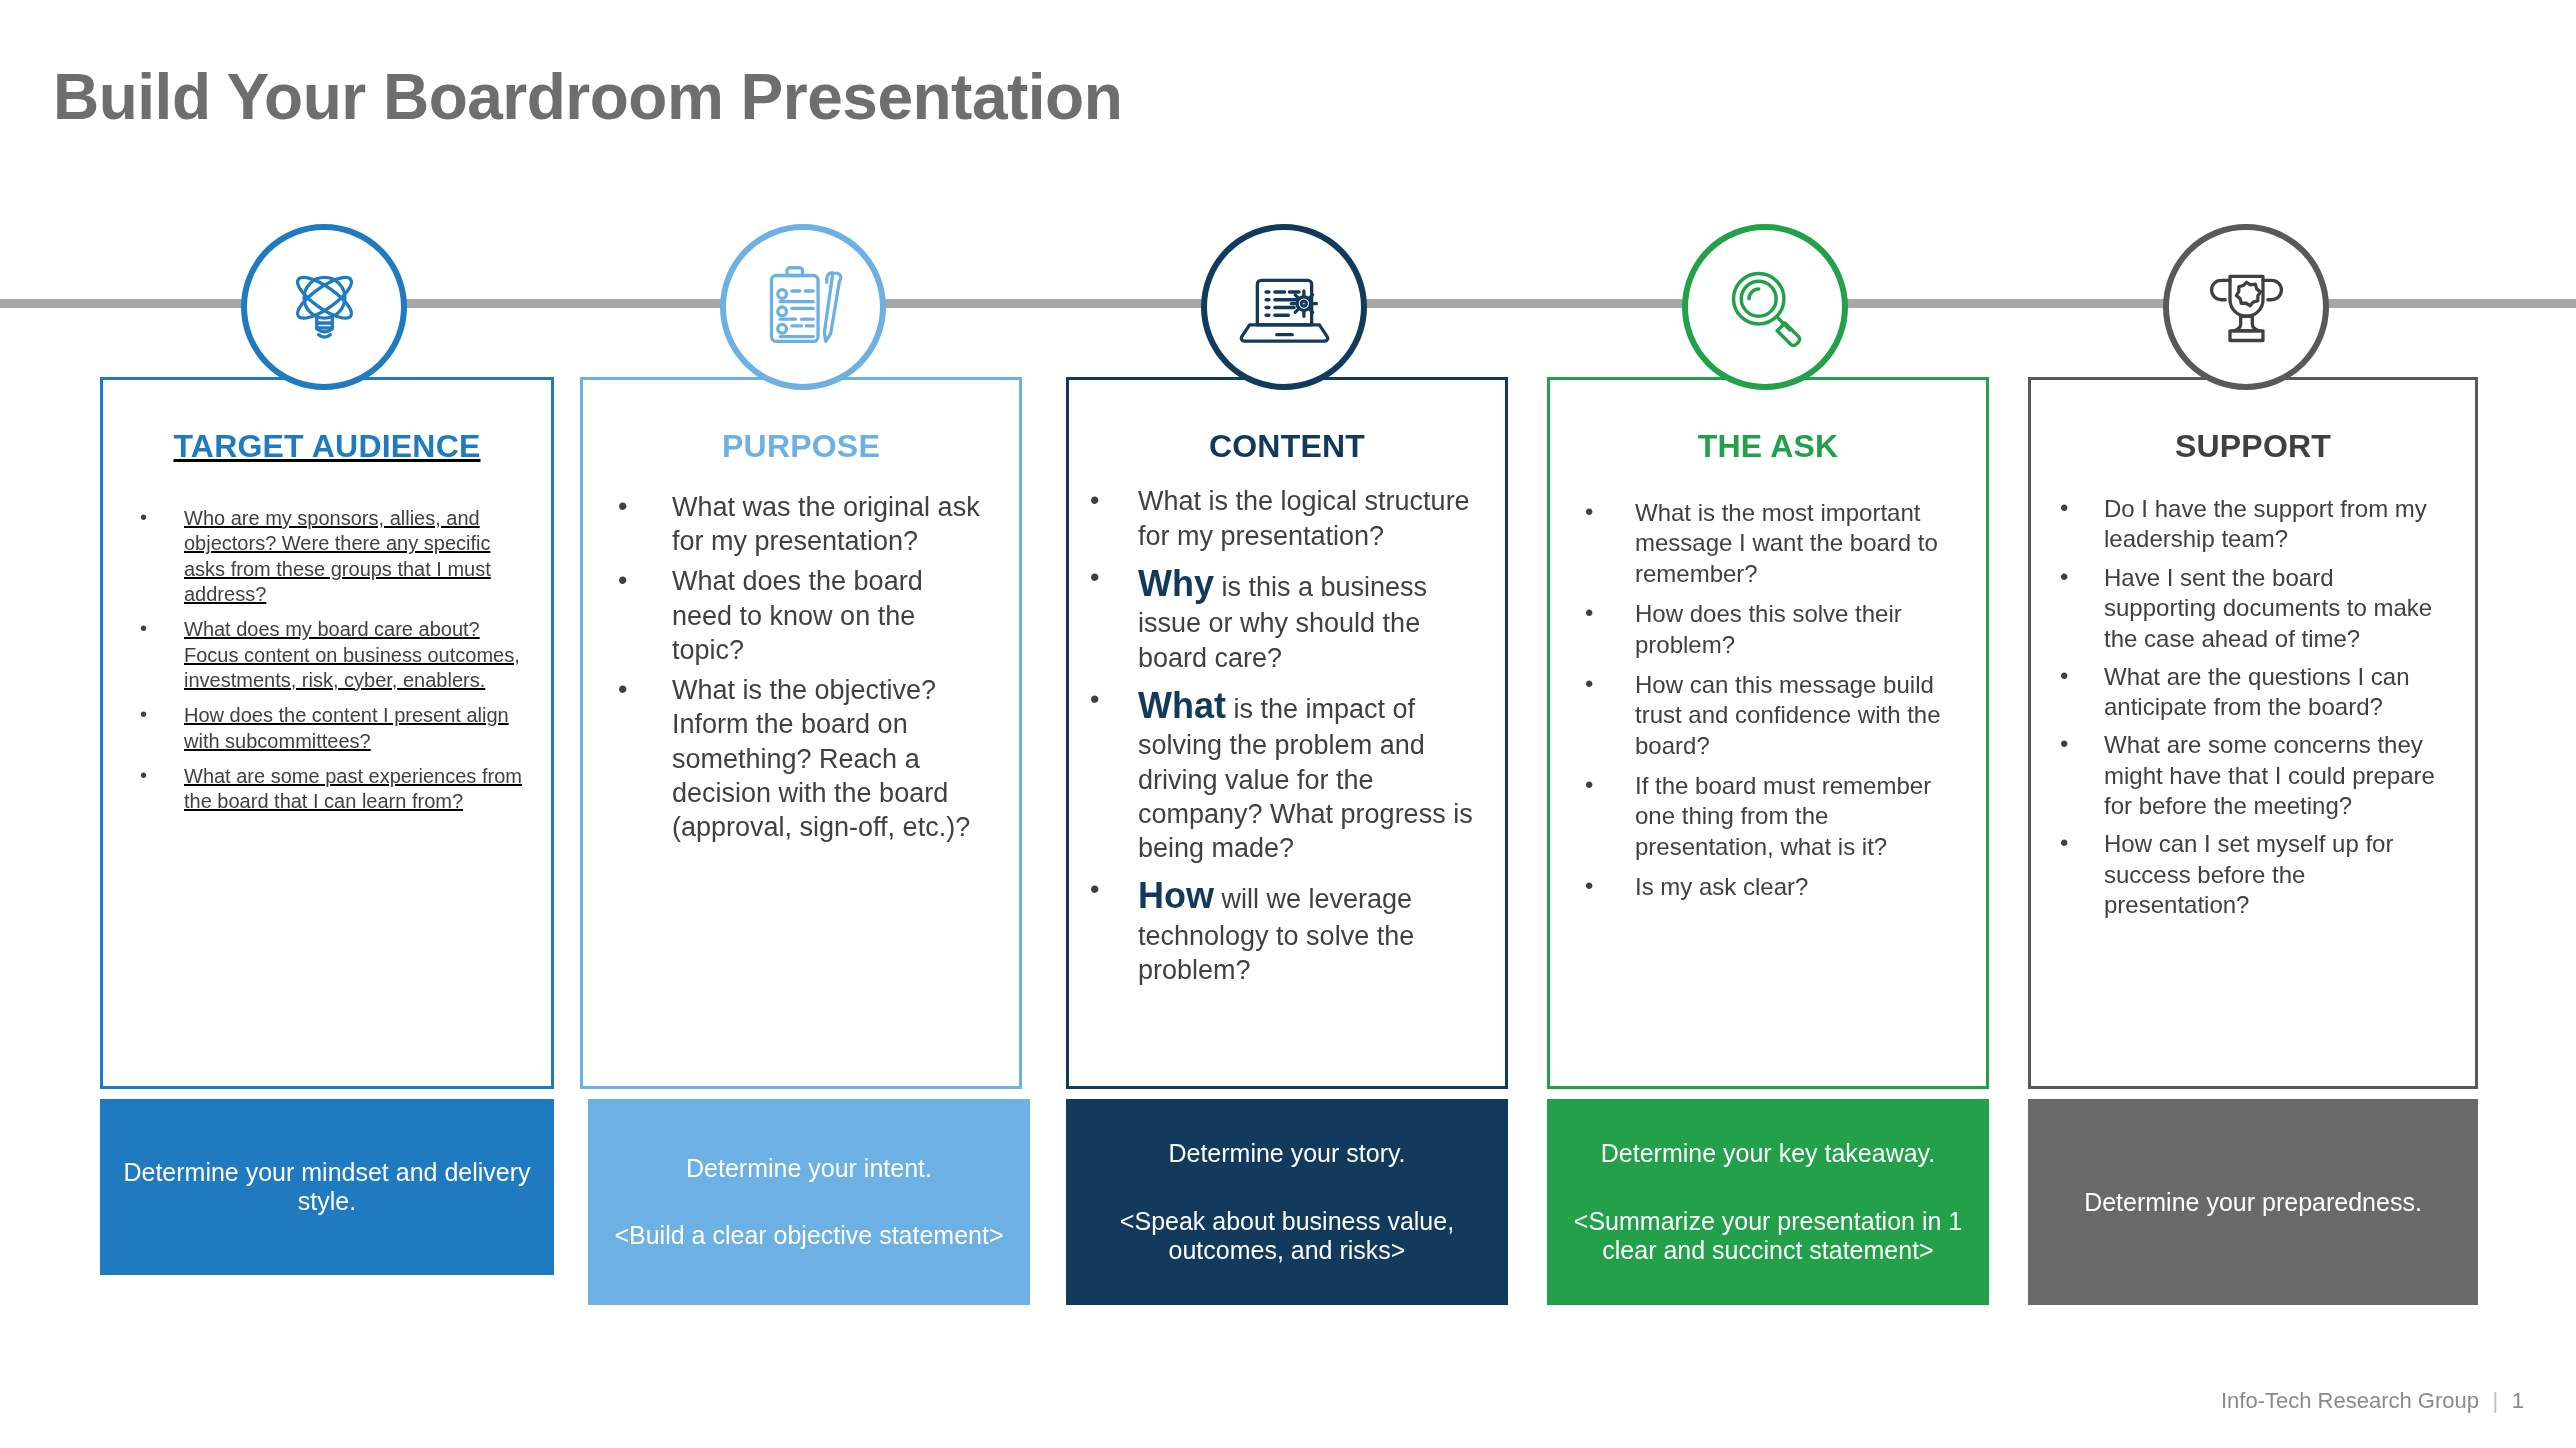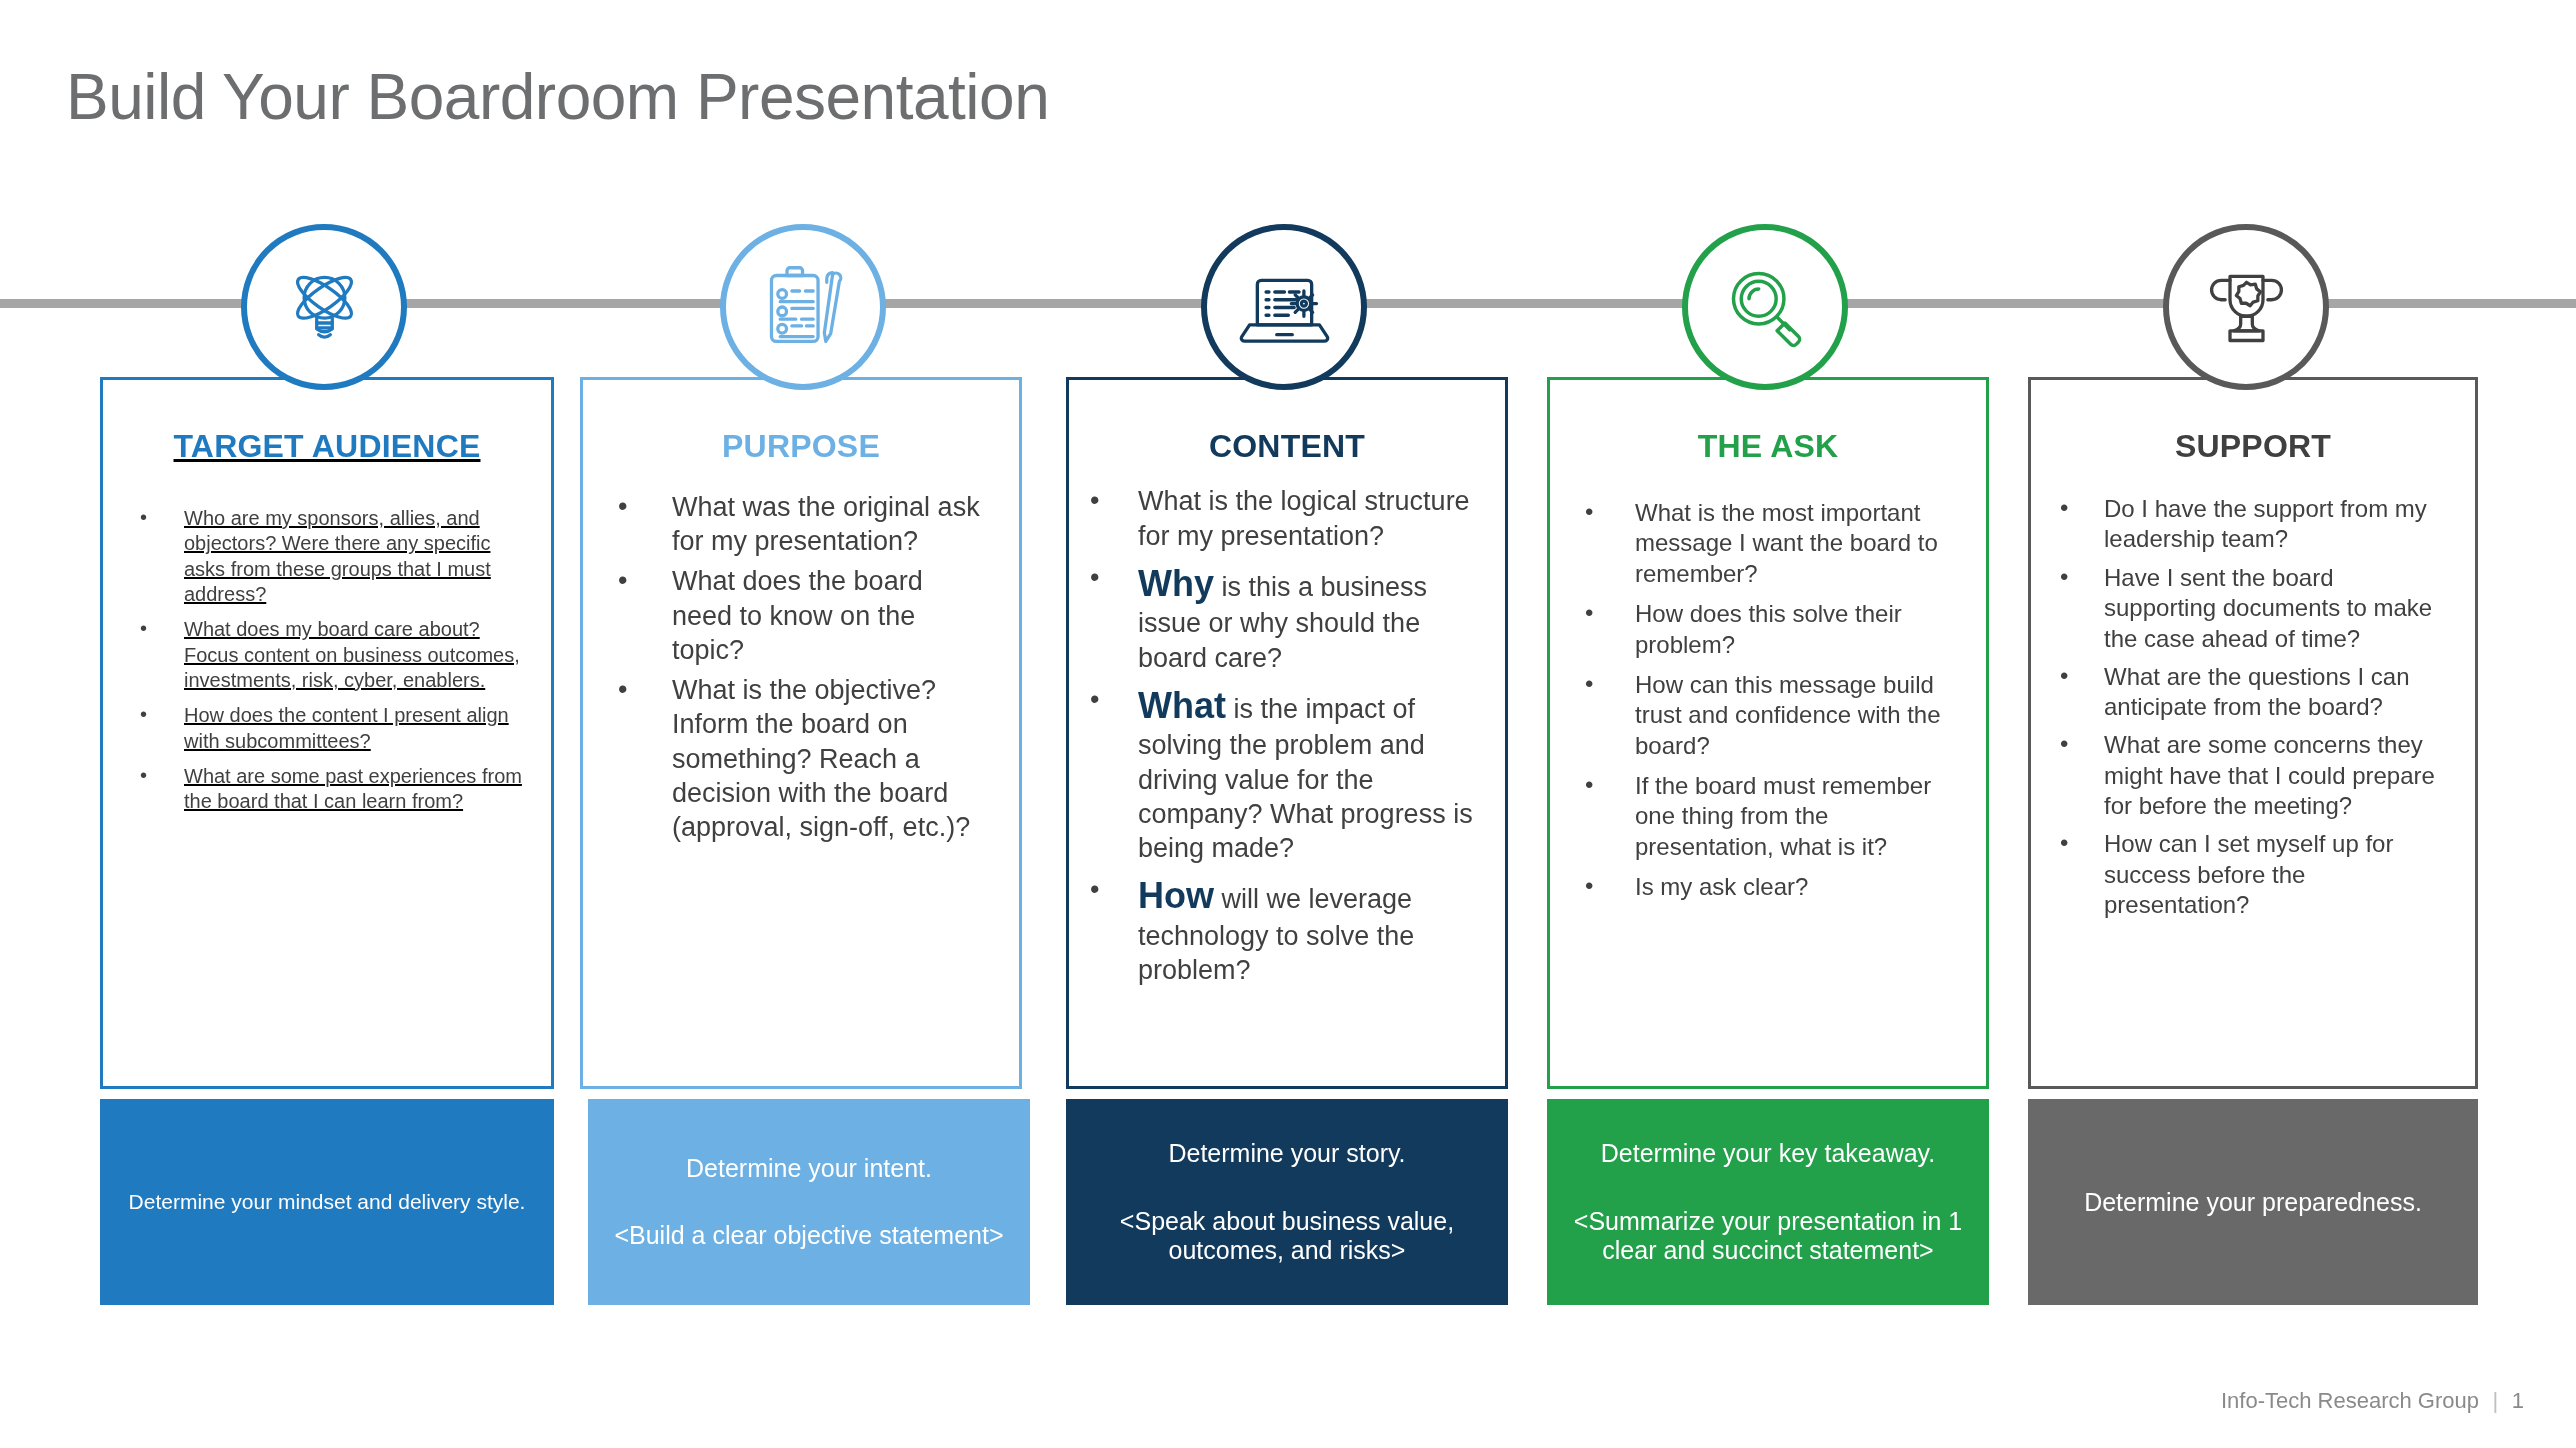--- a/index.html
+++ b/index.html
@@ -6,23 +6,23 @@
   html, body {
     width: 2576px; height: 1449px;
     background: #ffffff;
     font-family: "Liberation Sans", sans-serif;
     overflow: hidden;
   }
   .slide { position: relative; width: 2576px; height: 1449px; background:#fff; }
 
   .slide-title {
     position: absolute;
-    left: 66px; top: 60px;
+    left: 53px; top: 60px;
     font-size: 64px;
-    font-weight: 400;
+    font-weight: 700;
     color: #6d6e70;
     letter-spacing: -0.5px;
     white-space: nowrap;
   }
 
   
   .timeline-rule {
     position: absolute;
     left: 0; right: 0; top: 299px;
     height: 8.7px;
@@ -95,21 +95,21 @@
   .band p { margin: 0; }
   .band p + p { margin-top: 1.55em; }
 
   
   
   #col1 .icon-circle { left: 241px; border-color:#1f7ac0; }
   #col1 .card { left: 100px; width: 454px; height: 712px; border-color:#1f7ac0;text-decoration:underline; }
   #col1 .card-title { color:#1f7ac0; }
   #col1 .bullets { margin: 41px 27px 0 37px; font-size: 20px; }
   #col1 .bullets li { padding-left: 44px; margin-bottom: 9.7px; }
-  #col1 .band { left: 100px; width: 454px; height: 206px; background:#1f7ac0; font-size: 21px; }
+  #col1 .band { left: 100px; width: 454px; height: 176px; background:#1f7ac0; font-size: 25px; }
 
   
   #col2 .icon-circle { left: 720px; border-color:#6cb0e4; }
   #col2 .card { left: 580px; width: 442px; height: 712px; border-color:#6cb0e4; }
   #col2 .card-title { color:#6cb0e4; }
   #col2 .bullets { margin: 25px 29px 0 35px; font-size: 27px; }
   #col2 .bullets li { padding-left: 54px; margin-bottom: 5.8px; }
   #col2 .band { left: 588px; width: 442px; height: 206px; background:#6cb0e4; font-size: 25px; }
 
   

